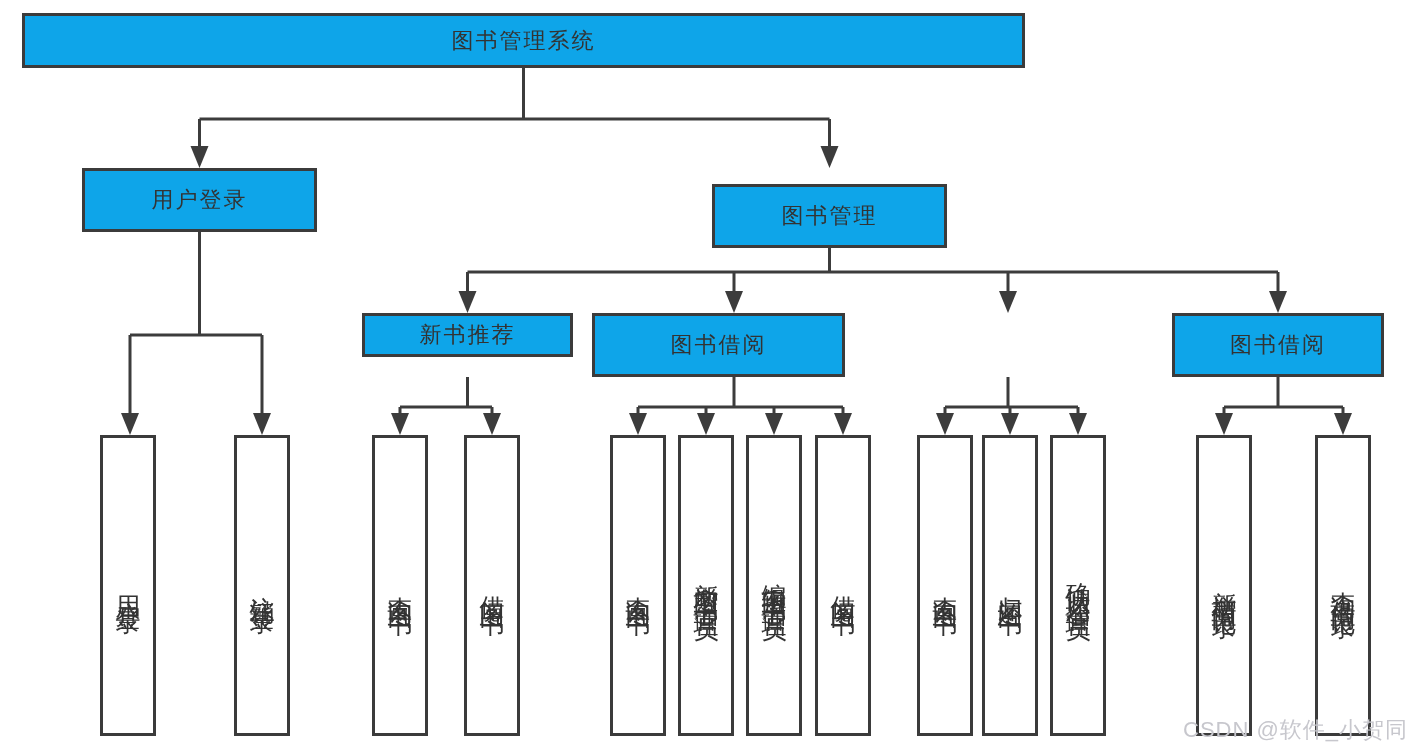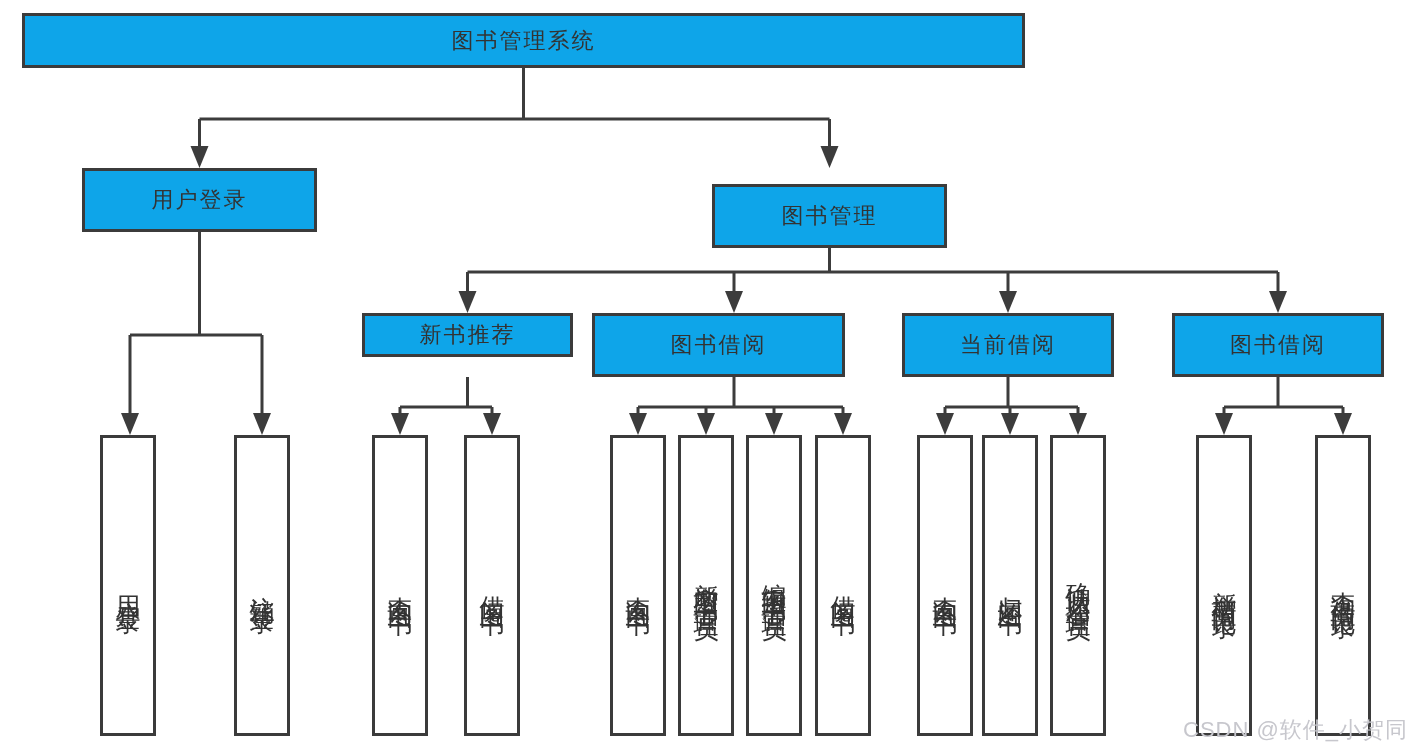--- a/index.html
+++ b/index.html
@@ -117,23 +117,20 @@
   <div class="node" style="left:712px; top:184px; width:235px; height:64px;">
     <span>图书管理</span>
   </div>
 
   <div class="node" style="left:362px; top:313px; width:211px; height:44px;">
     <span>新书推荐</span>
   </div>
   <div class="node" style="left:592px; top:313px; width:253px; height:64px;text-align:center;">
     <span>图书借阅</span>
   </div>
-  <div class="node" style="left:902px; top:313px; width:212px; height:64px;">
-    <span>当前借阅</span>
-  </div>
   <div class="node" style="left:1172px; top:313px; width:212px; height:64px;">
     <span>图书借阅</span>
   </div>
 
   <div class="leaf" style="left:100px;">
     <span>用户登录</span>
   </div>
   <div class="leaf" style="left:234px;">
     <span>注销登录</span>
   </div>

